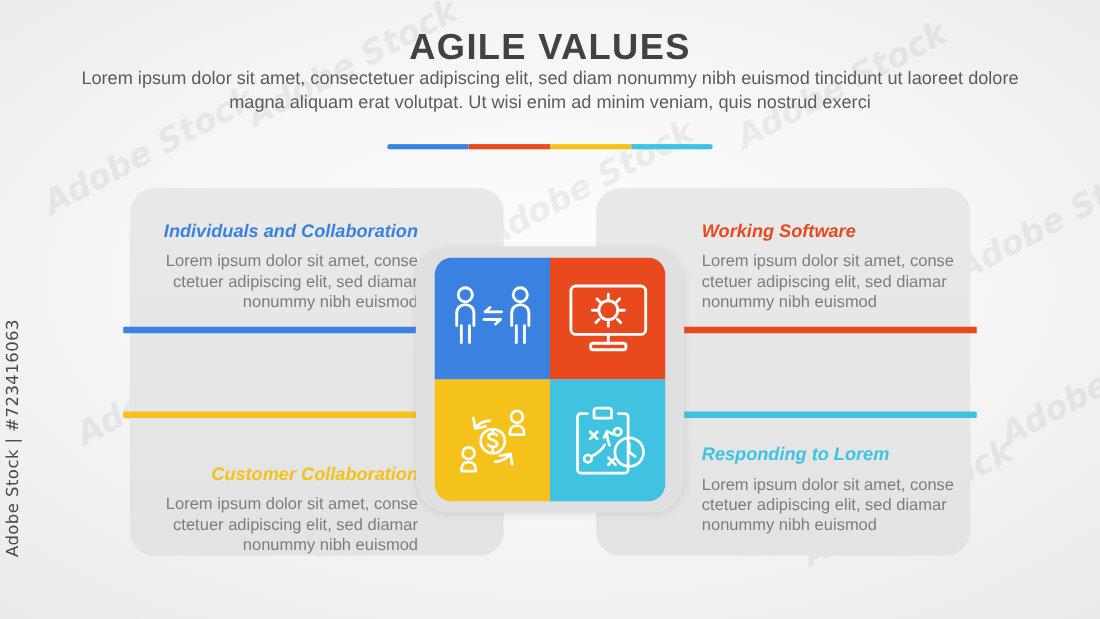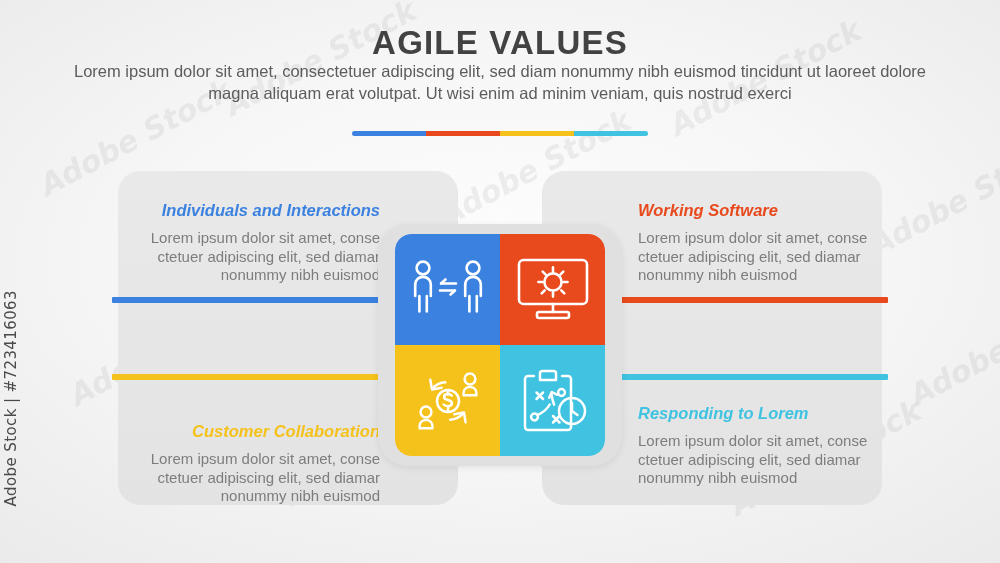--- a/index.html
+++ b/index.html
@@ -183,21 +183,21 @@
 
   <div class="card card-tl"></div>
   <div class="card card-tr"></div>
 
   <div class="line line-tl" style="background:#3b82e0"></div>
   <div class="line line-tr" style="background:#e8491d"></div>
   <div class="line line-bl" style="background:#f5c21c"></div>
   <div class="line line-br" style="background:#3fc3e0"></div>
 
   <div class="blk blk-tl align-r">
-    <p class="head" style="color:#3b82e0">Individuals and Interactions</p>
+    <p class="head" style="color:#3b82e0">Individuals and Collaboration</p>
     <p class="body">Lorem ipsum dolor sit amet, conse ctetuer adipiscing elit, sed diamar nonummy nibh euismod</p>
   </div>
 
   <div class="blk blk-tr align-l">
     <p class="head" style="color:#e8491d">Working Software</p>
     <p class="body">Lorem ipsum dolor sit amet, conse ctetuer adipiscing elit, sed diamar nonummy nibh euismod</p>
   </div>
 
   <div class="blk blk-bl align-r">
     <p class="head" style="color:#f5c21c">Customer Collaboration</p>

